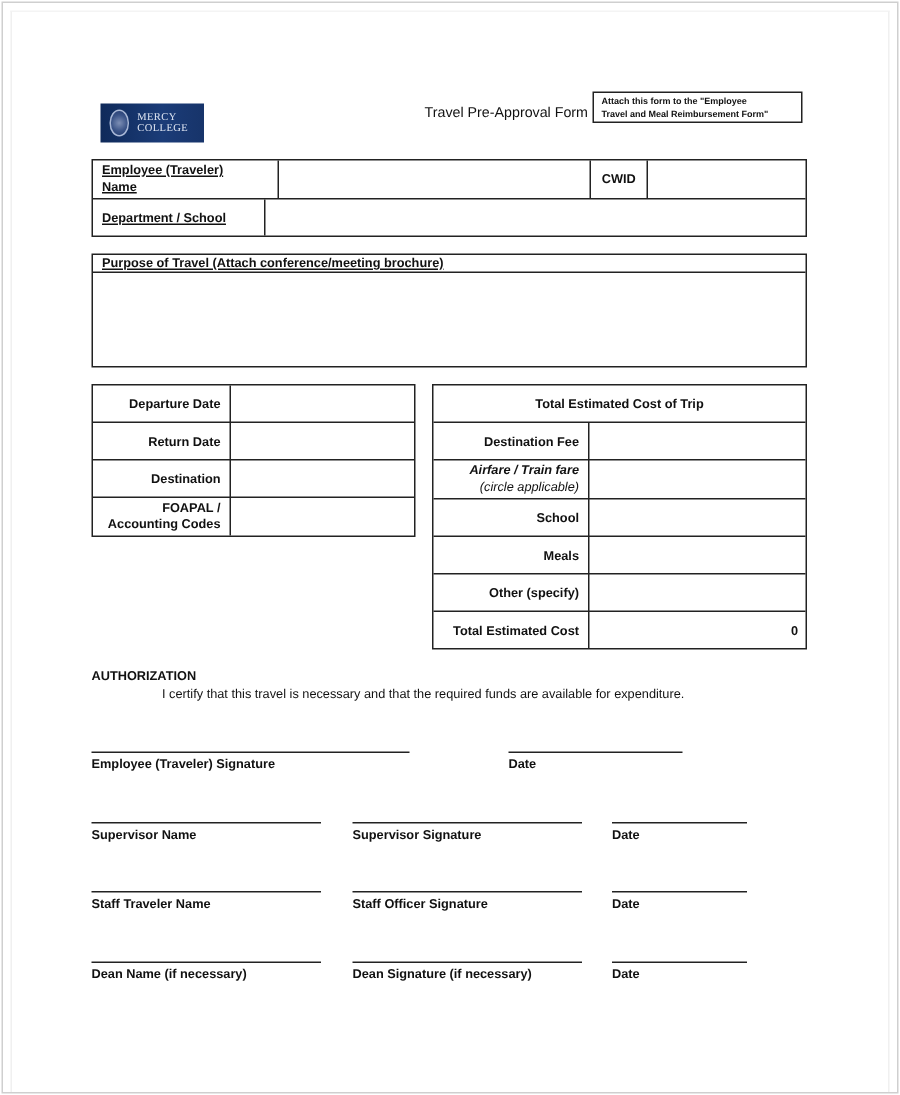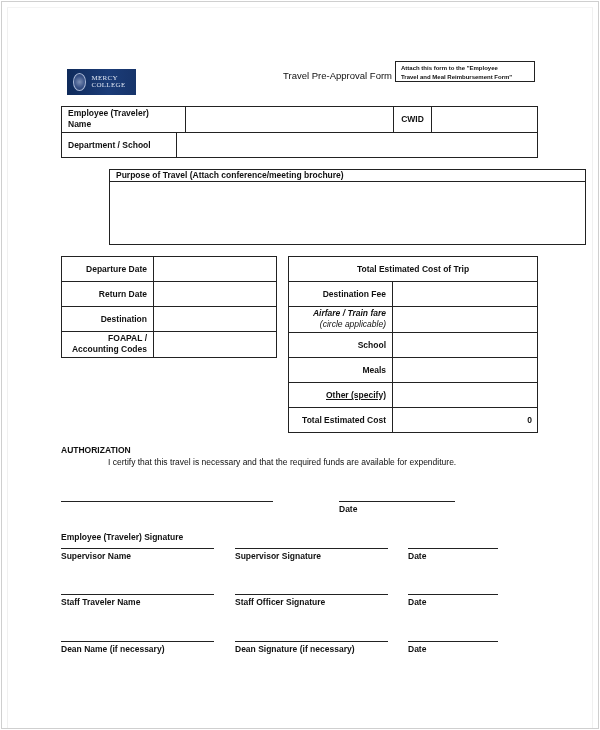--- a/index.html
+++ b/index.html
@@ -17,21 +17,21 @@
   .logo .name { color:#dfe6f3; font-family:"Liberation Serif", serif; font-size:7px; line-height:7px;
           margin-left:5px; letter-spacing:0.3px; }
   .title { left:182px; top:70px; width:210px; text-align:right; font-size:9.5px; font-weight:normal; }
   .notice { left:395px; top:61px; width:140px; height:21px; border:1px solid #222;
           font-size:6px; line-height:9px; padding:2px 0 0 5px; box-sizing:border-box; font-weight:bold; }
   .box { border:1px solid #222; box-sizing:border-box; }
   .cell { position:absolute; box-sizing:border-box; font-size:8.5px; font-weight:bold; }
   .vl { position:absolute; width:1px; background:#222; }
   .hl { position:absolute; height:1px; background:#222; }
   .lbl-r { text-align:right; padding-right:6px; }
-  .lbl-l { padding-left:6px; }
+  .lbl-l { padding-left:6px;text-decoration:underline; }
   .field { background:transparent; }
   .sec-h { font-size:8.5px; font-weight:bold; }
   .body-t { font-size:8.5px;padding-left:47px; }
   .sigline { position:absolute; height:0; border-top:1px solid #222; }
   .siglbl { position:absolute; font-size:8.5px; font-weight:bold; white-space:nowrap; }
 </style>
 </head>
 <body>
 
 <div class="page">
@@ -60,21 +60,21 @@
     <div>Name</div>
   </div>
   <div class="cell field" style="left:124px;top:0;width:207px;height:25px;"></div>
   <div class="cell" style="left:332px;top:0;width:37px;height:25px;line-height:25px;text-align:center;">CWID</div>
   <div class="cell field" style="left:370px;top:0;width:105px;height:25px;"></div>
 
   <div class="cell lbl-l" style="left:0;top:26px;width:114px;height:24px;line-height:24px;">Department / School</div>
   <div class="cell field" style="left:115px;top:26px;width:360px;height:24px;"></div>
 </div>
 
-<div class="abs box" style="left:61px;top:169px;width:477px;height:76px;margin-left:48px;">
+<div class="abs box" style="left:61px;top:169px;width:477px;height:76px;">
   <div class="cell lbl-l" style="left:0;top:0;width:475px;height:11px;line-height:11px;">Purpose of Travel (Attach conference/meeting brochure)</div>
   <div class="hl" style="left:0;top:11px;width:475px;"></div>
   <div class="cell field" style="left:0;top:12px;width:475px;height:62px;"></div>
 </div>
 
 <div class="abs box" style="left:61px;top:256px;width:216px;height:102px;">
   <div class="vl" style="left:91px;top:0;height:100px;"></div>
   <div class="hl" style="left:0;top:24px;width:214px;"></div>
   <div class="hl" style="left:0;top:49px;width:214px;"></div>
   <div class="hl" style="left:0;top:74px;width:214px;"></div>
@@ -113,32 +113,32 @@
     <div style="font-weight:normal;">(circle applicable)</div>
   </div>
   <div class="cell field" style="left:104px;top:50px;width:144px;height:25px;"></div>
 
   <div class="cell lbl-r" style="left:0;top:76px;width:103px;height:24px;line-height:24px;">School</div>
   <div class="cell field" style="left:104px;top:76px;width:144px;height:24px;"></div>
 
   <div class="cell lbl-r" style="left:0;top:101px;width:103px;height:24px;line-height:24px;">Meals</div>
   <div class="cell field" style="left:104px;top:101px;width:144px;height:24px;"></div>
 
-  <div class="cell lbl-r" style="left:0;top:126px;width:103px;height:24px;line-height:24px;text-decoration:underline;">Other (specify)</div>
+  <div class="cell lbl-r" style="left:0;top:126px;width:103px;height:24px;line-height:24px;">Other (specify)</div>
   <div class="cell field" style="left:104px;top:126px;width:144px;height:24px;"></div>
 
   <div class="cell lbl-r" style="left:0;top:151px;width:103px;height:24px;line-height:24px;">Total Estimated Cost</div>
   <div class="cell" style="left:104px;top:151px;width:144px;height:24px;line-height:24px;text-align:right;padding-right:5px;">0</div>
 </div>
 
 <div class="abs sec-h" style="left:61px;top:445px;">AUTHORIZATION</div>
 <div class="abs body-t" style="left:61px;top:457px;white-space:nowrap;">I certify that this travel is necessary and that the required funds are available for expenditure.</div>
 
 <div class="sigline" style="left:61px;top:501px;width:212px;"></div>
-<div class="siglbl" style="left:61px;top:504px;margin-top:28px;">Employee (Traveler) Signature</div>
+<div class="siglbl" style="left:61px;top:504px;">Employee (Traveler) Signature</div>
 <div class="sigline" style="left:339px;top:501px;width:116px;"></div>
 <div class="siglbl" style="left:339px;top:504px;">Date</div>
 
 <div class="sigline" style="left:61px;top:548px;width:153px;"></div>
 <div class="siglbl" style="left:61px;top:551px;">Supervisor Name</div>
 <div class="sigline" style="left:235px;top:548px;width:153px;"></div>
 <div class="siglbl" style="left:235px;top:551px;">Supervisor Signature</div>
 <div class="sigline" style="left:408px;top:548px;width:90px;"></div>
 <div class="siglbl" style="left:408px;top:551px;">Date</div>
 

